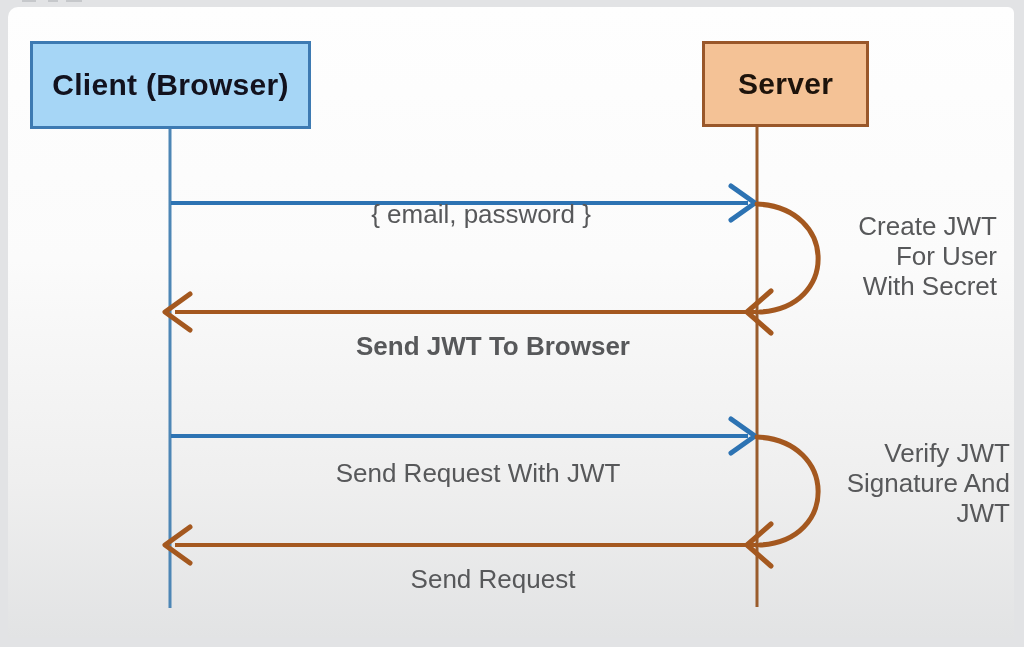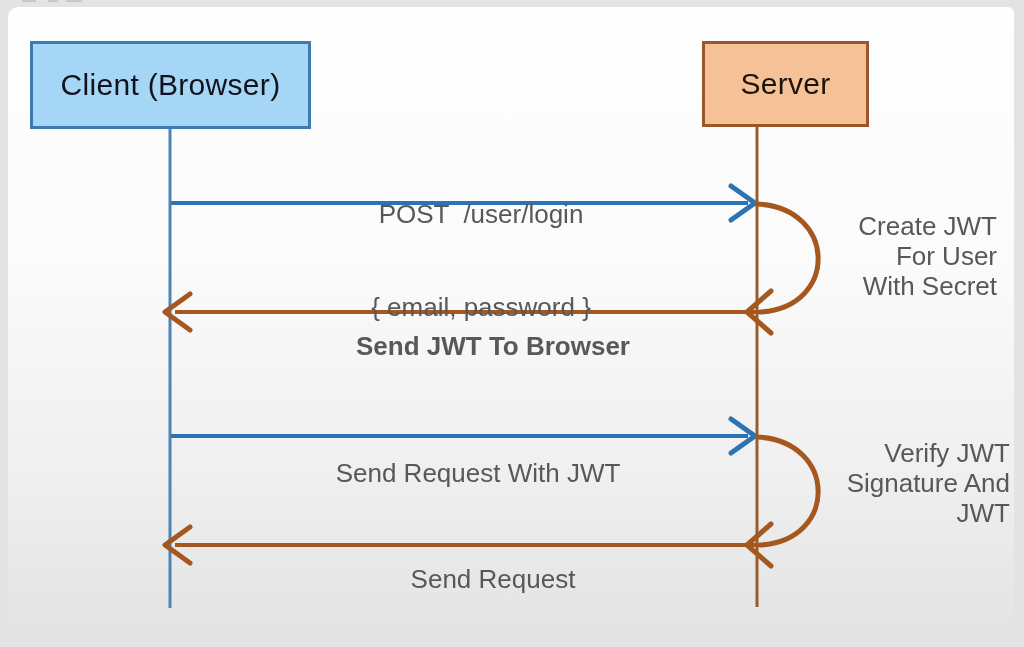--- a/index.html
+++ b/index.html
@@ -2,21 +2,21 @@
 <html><head>
 <meta charset="utf-8">
 <style>
   html,body{margin:0;padding:0;background:#e4e5e7;font-family:"Liberation Sans",sans-serif;}
   .stage{position:relative;width:1024px;height:647px;background:#e2e3e5;overflow:hidden;}
   .card{position:absolute;left:8px;top:7px;width:1006px;height:631px;
         border-radius:10px 6px 0 0;
         background:linear-gradient(180deg,#fefefe 0%,#fbfbfb 40%,#efefef 75%,#e2e3e4 100%);}
   .top-dash{position:absolute;top:0;height:2px;background:#c6c8cb;}
   .actor-box{position:absolute;display:flex;align-items:center;justify-content:center;
-             box-sizing:border-box;font-weight:normal;font-size:30px;letter-spacing:.3px;}
+             box-sizing:border-box;font-weight:bold;font-size:30px;letter-spacing:.3px;}
   .actor-client{left:30px;top:41px;width:281px;height:88px;background:#a6d6f6;
                 border:3px solid #3d7ab2;color:#12121e;}
   .actor-server{left:673px;top:41px;width:167px;height:86px;background:#f4c296;
                 border:3px solid #99572a;color:#1d130b;margin-left:29px;}
   .msg-label{position:absolute;color:#57585a;font-size:26px;text-align:center;
              line-height:31px;white-space:pre;}
   .loop-label{position:absolute;color:#57585a;font-size:26px;text-align:right;line-height:30px;}
   svg.layer{position:absolute;left:0;top:0;}
 </style>
 </head>
@@ -54,21 +54,20 @@
   </svg>
 
   <div class="actor-box actor-client">
     <span>Client (Browser)</span>
   </div>
   <div class="actor-box actor-server">
     <span>Server</span>
   </div>
 
   <div class="msg-label" style="left:281px;top:137px;width:400px;">
-    <div>POST  /user/login</div>
     <div>{ email, password }</div>
   </div>
 
   <div class="msg-label" style="left:243px;top:269px;width:500px;font-weight:bold;">
     <div>Send JWT To Browser</div>
   </div>
 
   <div class="msg-label" style="left:228px;top:396px;width:500px;">
     <div>Send Request With JWT</div>
   </div>

